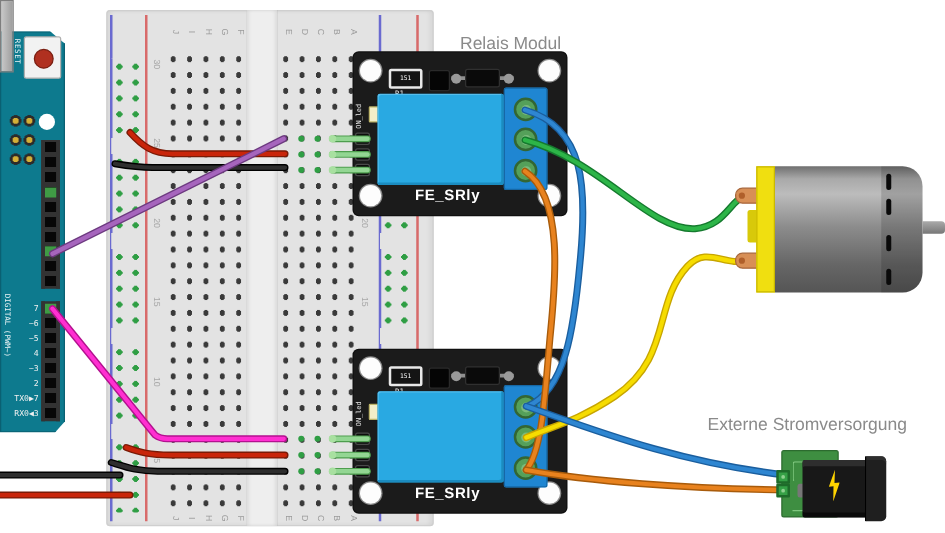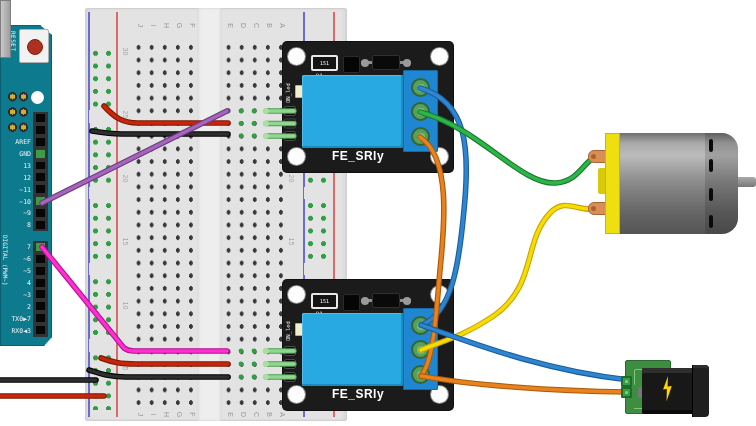--- a/index.html
+++ b/index.html
@@ -198,30 +198,20 @@
     </div>
     <span class="ard-reset-label">RESET</span>
     <div class="ard-icsp"></div>
     <div class="ard-hole"></div>
     <div class="pin-strip a"></div>
     <div class="pin-strip b"></div>
     <div class="pin-green" style="top:150px"></div>
     <div class="pin-green" style="top:197px"></div>
     <div class="pin-green" style="top:243px"></div>
     <div class="pinlabels">
-        <span style="top: 138px;">AREF</span>
-        <span style="top: 150px;">GND</span>
-        <span style="top: 161.5px;">13</span>
-        <span style="top: 173.5px;">12</span>
-        <span style="top: 185.5px;">~11</span>
-        <span style="top: 197.5px;">~10</span>
-        <span style="top: 209px;">~9</span>
-        <span style="top: 221px;">8</span>
-      </div>
-    <div class="pinlabels">
         <span style="top: 243px;">7</span>
         <span style="top: 255px;">~6</span>
         <span style="top: 267px;">~5</span>
         <span style="top: 279px;">4</span>
         <span style="top: 290.5px;">~3</span>
         <span style="top: 302.5px;">2</span>
         <span style="top: 314.5px;">TX0▶7</span>
         <span style="top: 326.5px;">RX0◀3</span>
       </div>
     <span class="ard-digital">DIGITAL (PWM~)</span>
@@ -395,14 +385,16 @@
       <div class="psu-trace2"></div>
       <div class="psu-hole"></div>
     </div>
     <div class="psu-term t"></div>
     <div class="psu-term b"></div>
     <div class="psu-jack"></div>
     <div class="psu-flange"></div>
     <div class="bolt"></div>
   </div>
 
+  <span class="title" style="left:368px;top:26px">Relais Modul</span>
+  <span class="title" style="left:566px;top:331px">Externe Stromversorgung</span>
 
 </div>
 
 </body></html>

